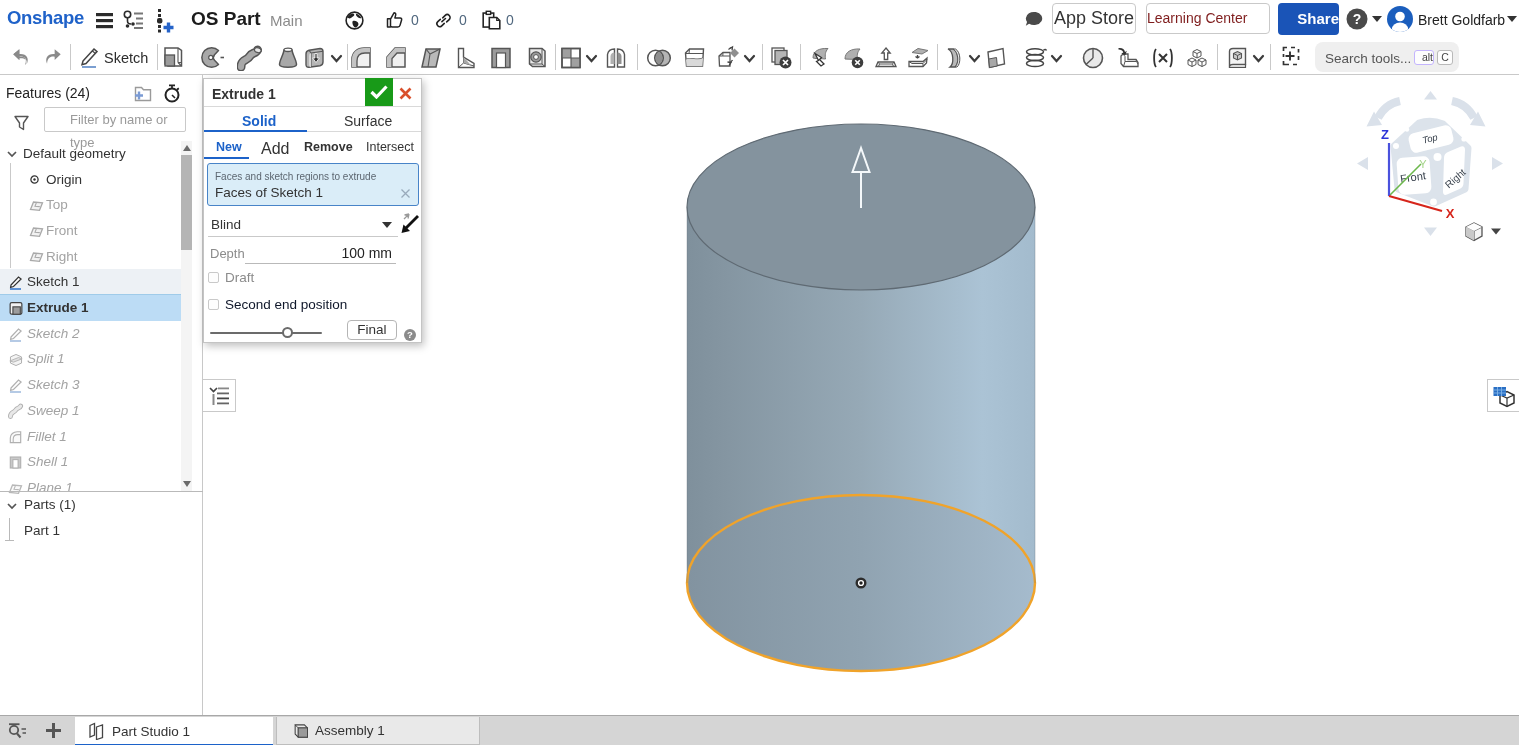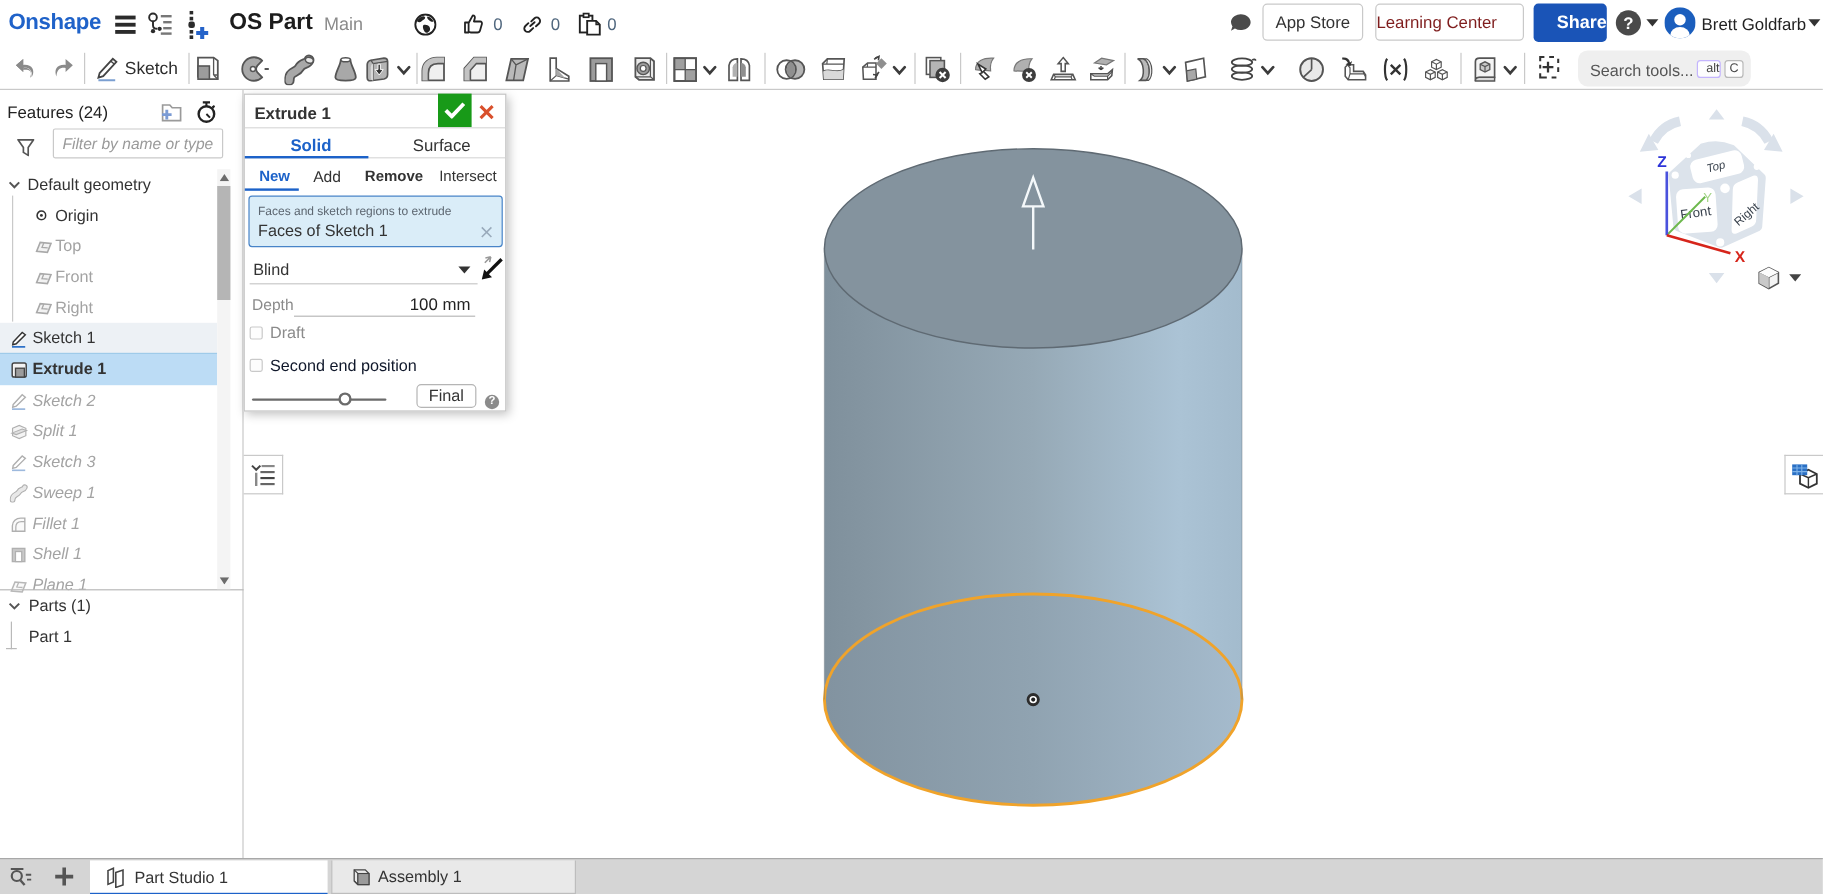--- a/index.html
+++ b/index.html
@@ -72,21 +72,21 @@
     <rect x="6" y="1.5" width="5" height="3.5" fill="#fff" stroke="#222" stroke-width="1.6"></rect>
     <path d="M9.5 8.5 h8.5 l3.5 3.5 v9.5 h-12 Z" fill="#fff" stroke="#222" stroke-width="1.8"></path>
     <path d="M18 8.5 v3.5 h3.5" fill="none" stroke="#222" stroke-width="1.4"></path>
   </svg>
   <div class="abs" style="left:506px;top:12px;font-size:14px;color:#50677e;">0</div>
 
   <svg class="abs" style="left:1024px;top:11px;" width="20" height="18" viewBox="0 0 24 22">
     <path d="M2 9 a10 8 0 1 1 4 6.5 L2 18 l1.5-4.5 A8 8 0 0 1 2 9 Z" fill="#4a4a4a"></path>
   </svg>
   <div class="abs" style="left:1052px;top:3px;width:84px;height:31px;border:1px solid #c9c9c9;border-radius:4px;background:#fff;
-       font-size:14px;color:#333;text-align:center;line-height:29px;">App Store</div>
+       font-size:18px;color:#333;text-align:center;line-height:29px;">App Store</div>
   <div class="abs" style="left:1146px;top:3px;width:124px;height:31px;border:1px solid #c9c9c9;border-radius:4px;background:#fff;
        font-size:14px;color:#7f1d1d;text-align:left;line-height:29px;">Learning Center</div>
   <div class="abs" style="left:1278px;top:3px;width:61px;height:32px;border-radius:4px;background:#1a54b7;
        font-size:15px;font-weight:bold;color:#fff;text-align:right;line-height:32px;">Share</div>
 
   <svg class="abs" style="left:1346px;top:8px;" width="22" height="22" viewBox="0 0 22 22">
     <circle cx="11" cy="11" r="10.5" fill="#4a4a4a"></circle>
     <text x="11" y="16" font-size="14" font-weight="bold" fill="#fff" text-anchor="middle" font-family="Liberation Sans">?</text>
   </svg>
   <div class="abs" style="left:1372px;top:16px;width:0;height:0;border-left:5px solid transparent;border-right:5px solid transparent;border-top:6px solid #333;"></div>
@@ -405,21 +405,21 @@
   </svg>
   <svg class="abs" style="left:164px;top:9px" width="17" height="19" viewBox="0 0 17 19">
     <circle cx="8" cy="11" r="6.5" fill="none" stroke="#222" stroke-width="2"></circle>
     <path d="M5 1.3 h6 M8 1.3 v3 M13 5.5 l1.8-1.2 M13.2 4.6 l1 1.6" stroke="#222" stroke-width="1.7" fill="none"></path>
     <path d="M8 11 l3 3" stroke="#222" stroke-width="1.6"></path>
   </svg>
   <svg class="abs" style="left:14px;top:39.5px" width="15" height="16" viewBox="0 0 15 16">
     <path d="M1 1.5 H14 L9.5 8 V14.5 L5.5 12 V8 Z" fill="none" stroke="#555" stroke-width="1.4" stroke-linejoin="round"></path>
   </svg>
   <div class="abs" style="left:44px;top:32px;width:142px;height:25px;border:1px solid #c9c9c9;border-radius:2px;background:#fff;
-       font-size:13px;font-style:italic;color:#9a9a9a;line-height:23px;padding-left:7px;">Filter by name or type</div>
+       font-size:13px;color:#9a9a9a;line-height:23px;padding-left:25px;">Filter by name or type</div>
   <div id="tree" style="position:absolute;left:0;top:66px;width:181px;height:352px;font-size:13.5px;color:#333;">
     <div class="abs" style="left:6px;top:7px;"><svg width="12" height="12" viewBox="0 0 12 12">
           <path d="M2 4 l4 4 4-4" fill="none" stroke="#555" stroke-width="1.7"></path>
         </svg></div>
     <div class="abs" style="left:23px;top:4.8px;">Default geometry</div>
     <div class="abs" style="left:10px;top:22px;width:1px;height:105px;background:#c9c9c9;"></div>
     <svg class="abs" style="left:30px;top:34px" width="9" height="9" viewBox="0 0 9 9">
         <circle cx="4.5" cy="4.5" r="3.6" fill="none" stroke="#333" stroke-width="1.3"></circle>
         <circle cx="4.5" cy="4.5" r="1.2" fill="#333"></circle>
       </svg>
@@ -518,21 +518,21 @@
   </div>
   <svg class="abs" style="left:195px;top:8px" width="13" height="13" viewBox="0 0 13 13">
     <path d="M1.5 1.5 L11.5 11.5 M11.5 1.5 L1.5 11.5" stroke="#d9502c" stroke-width="2.6"></path>
   </svg>
   <div class="abs" style="left:0px;top:27px;width:217px;height:1px;background:#d9d9d9;"></div>
   <div class="abs" style="left:38px;top:34px;font-size:14px;font-weight:bold;color:#1c62c9;">Solid</div>
   <div class="abs" style="left:140px;top:34px;font-size:14px;color:#333;">Surface</div>
   <div class="abs" style="left:0px;top:52px;width:217px;height:1px;background:#d9d9d9;"></div>
   <div class="abs" style="left:0px;top:50.5px;width:103px;height:2.5px;background:#1c62c9;"></div>
   <div class="abs" style="left:12px;top:61px;font-size:12.5px;font-weight:bold;color:#1c62c9;">New</div>
-  <div class="abs" style="left:57px;top:61px;font-size:13px;color:#333;">Add</div>
+  <div class="abs" style="left:57px;top:61px;font-size:16px;color:#333;">Add</div>
   <div class="abs" style="left:100px;top:61px;font-size:12.5px;color:#333;font-weight:bold;">Remove</div>
   <div class="abs" style="left:162px;top:61px;font-size:12.5px;color:#333;">Intersect</div>
   <div class="abs" style="left:0px;top:78px;width:45px;height:2px;background:#1c62c9;"></div>
   <div class="abs" style="left:3px;top:84px;width:212px;height:43px;background:#daedf8;border:1px solid #4884c8;border-radius:3px;">
     <div class="abs" style="left:7px;top:7px;font-size:10px;color:#5c6670;">Faces and sketch regions to extrude</div>
     <div class="abs" style="left:7px;top:21px;font-size:13.5px;color:#333;">Faces of Sketch 1</div>
     <svg class="abs" style="left:192px;top:24px" width="11" height="11" viewBox="0 0 11 11">
         <path d="M1.5 1.5 L9.5 9.5 M9.5 1.5 L1.5 9.5" stroke="#9ab" stroke-width="1.3"></path>
       </svg>
   </div>

